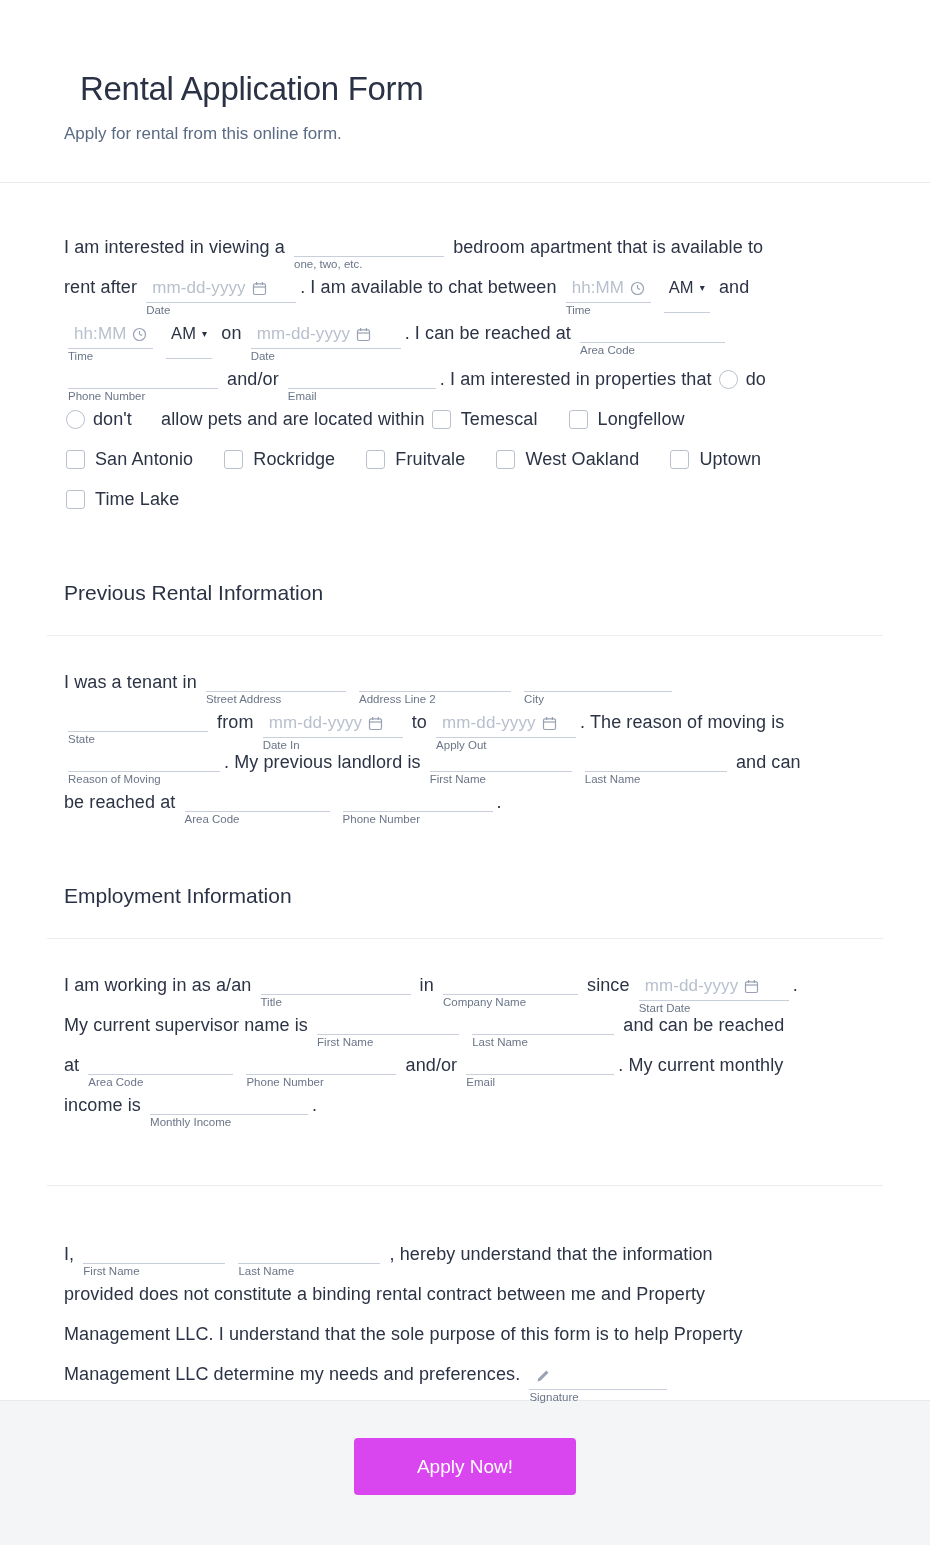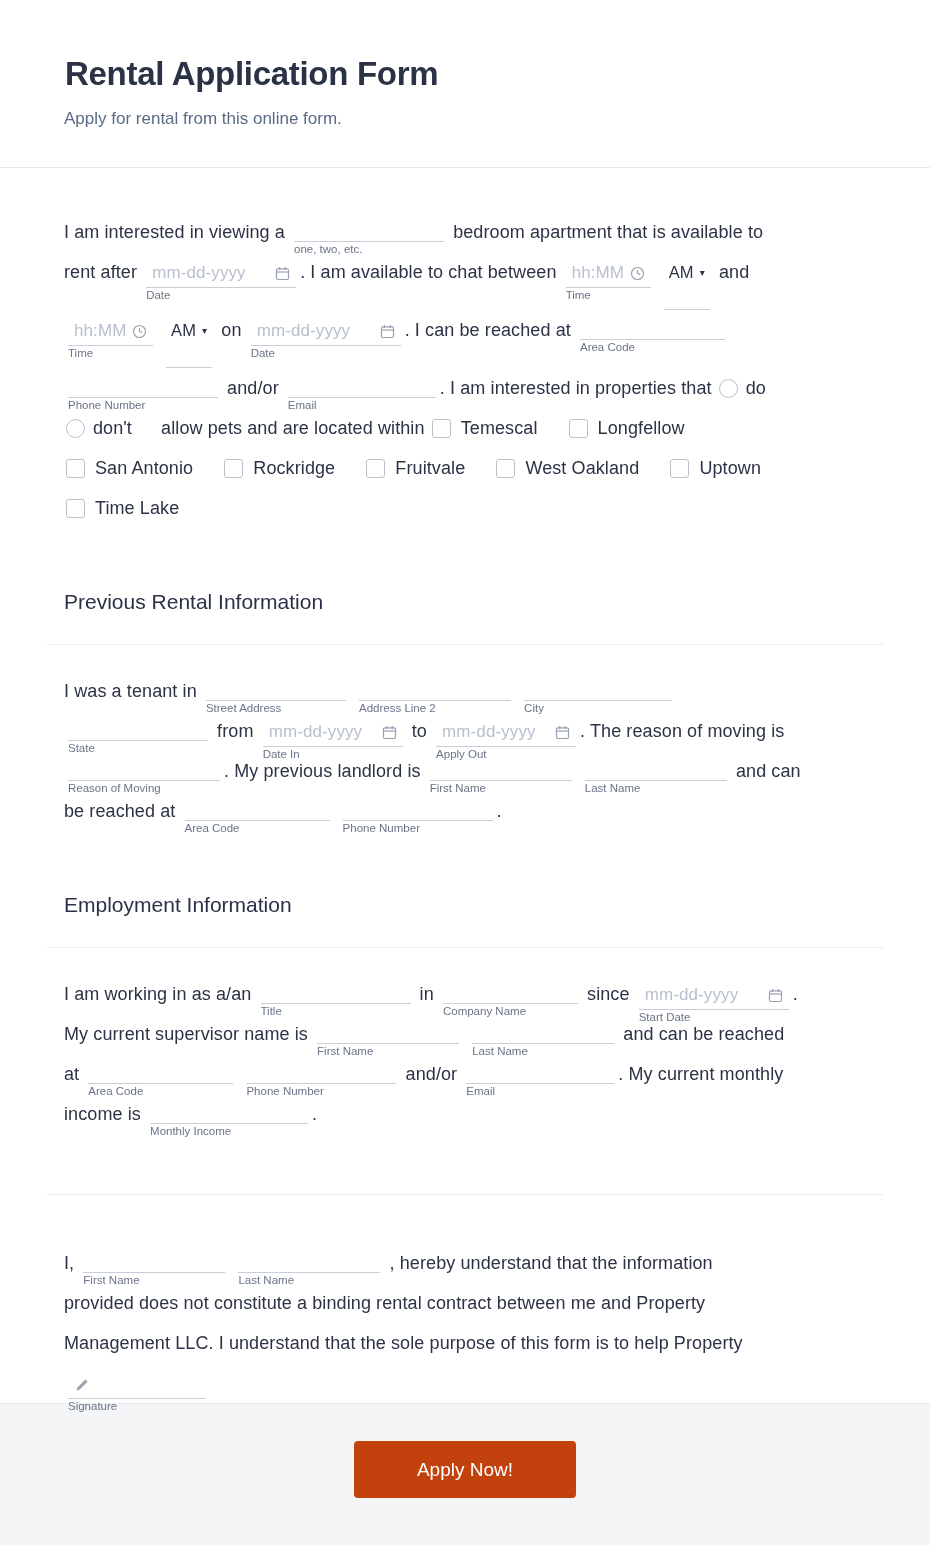--- a/index.html
+++ b/index.html
@@ -10,22 +10,22 @@
     display: flex;
     flex-direction: column;
     font-family: "Liberation Sans", "DejaVu Sans", sans-serif;
     color: #2c3345;
     background: #ffffff;
     overflow: hidden;
   }
   .header { padding: 54px 64px 0; }
   .title {
     font-size: 33px;
-    font-weight: 700;
-    margin: 1px;
+    font-weight: 400;
+    margin: 16px;
     color: #2b3245;
     letter-spacing: -0.3px;
   }
   .subtitle {
     margin-top: 16px;
     font-size: 17px;
     color: #5b6b85;
   }
   .rule-top { height:1px; background:#e8eaee; margin-top: 38px; }
   .content { padding: 0 64px; }
@@ -52,21 +52,21 @@
   .blank {
     display: inline-block;
     position: relative;
     border-bottom: 1px solid #c9cfda;
     margin: 0 4px;
     vertical-align: baseline;
   }
   .blank-plain { height: 20px; vertical-align: -4px; }
   .blank-flex {
     display: inline-flex;
-    justify-content: space-between;
+    justify-content: flex-start;
     align-items: center;
     padding: 0 6px 4px;
   }
   .blank-sign {
     display: inline-flex;
     justify-content: flex-start;
     align-items: center;
     height: 22px;
     padding: 0 6px 4px;
     vertical-align: -4px;
@@ -85,21 +85,21 @@
   .w-bed{width:150px} .w-date{width:150px} .w-time{width:85px}
   .w-area{width:145px} .w-phone{width:150px} .w-email{width:148px}
   .w-street{width:140px} .w-addr2{width:152px} .w-city{width:148px}
   .w-state{width:140px} .w-datesm{width:140px} .w-reason{width:152px}
   .w-name{width:142px} .w-title{width:150px} .w-company{width:135px}
   .w-income{width:158px} .w-sign{width:138px}
 
   .ampm {
     display: inline-block;
     border-bottom: 1px solid #c9cfda;
-    padding: 0 5px 16px;
+    padding: 0 5px 4px;
     margin: 0 4px;
     vertical-align: baseline;
     white-space: nowrap;
   }
   .ampm .val { font-size: 16.5px; color: #2c3345; }
   .caret { font-size: 10px; margin-left: 6px; color: #2c3345; display: inline-block; vertical-align: 2px; }
 
   .opt { white-space: nowrap; margin: 0 24px 0 2px; cursor: pointer; }
   .box {
     display: inline-block;
@@ -120,21 +120,21 @@
     background: #f4f5f7;
     border-top: 1px solid #e8eaee;
     display: flex;
     justify-content: center;
     align-items: flex-start;
     padding-top: 37px;
   }
   .submit {
     width: 222px;
     height: 57px;
-    background: #c2410c;
+    background: #d946ef;
     color: #ffffff;
     border: none;
     border-radius: 4px;
     font-size: 19px;
     font-family: inherit;
     cursor: pointer;
   }
 </style>
 </head>
 <body>
@@ -300,20 +300,21 @@
     <p class="para p-agree">
       <span>I,</span>
       <span class="blank blank-plain w-name"><span class="sub">First Name</span></span>
       <span class="blank blank-plain w-name"><span class="sub">Last Name</span></span>
       <span>, hereby understand that the information</span>
       <br>
       <span>provided does not constitute a binding rental contract between me and Property</span>
       <br>
       <span>Management LLC. I understand that the sole purpose of this form is to help Property</span>
       <br>
+      <span>Management LLC determine my needs and preferences.</span>
       <span class="blank blank-sign w-sign">
           <svg width="15" height="15" viewBox="0 0 16 16">
             <path d="M12.1 1.6l2.3 2.3-8.6 8.6-3.2.9.9-3.2z" fill="#9aa3b2"></path>
           </svg>
           <span class="sub">Signature</span>
         </span>
     </p>
 
   </div>
 

